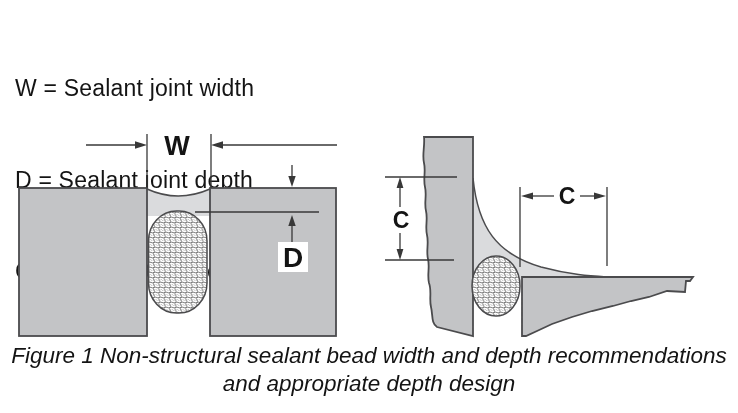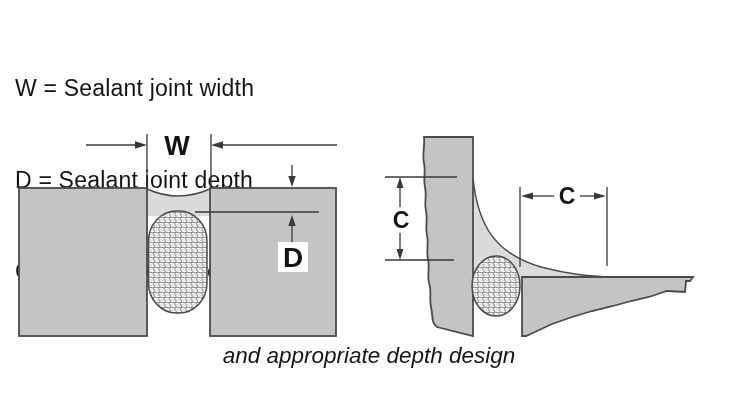--- a/index.html
+++ b/index.html
@@ -113,16 +113,17 @@
         <polygon class="dimhead" points="521,196 533,192.4 533,199.6"></polygon>
         <line class="dim" x1="533" y1="196" x2="554" y2="196"></line>
         <line class="dim" x1="580" y1="196" x2="594" y2="196"></line>
         <polygon class="dimhead" points="606,196 594,192.4 594,199.6"></polygon>
         <text class="dimlabel" x="567" y="204" font-size="23">C</text>
       </g>
     </g>
   </svg>
 
   <div class="caption">
+    <div>Figure 1 Non-structural sealant bead width and depth recommendations</div>
     <div>and appropriate depth design</div>
   </div>
 
 </div>
 
 </body></html>

